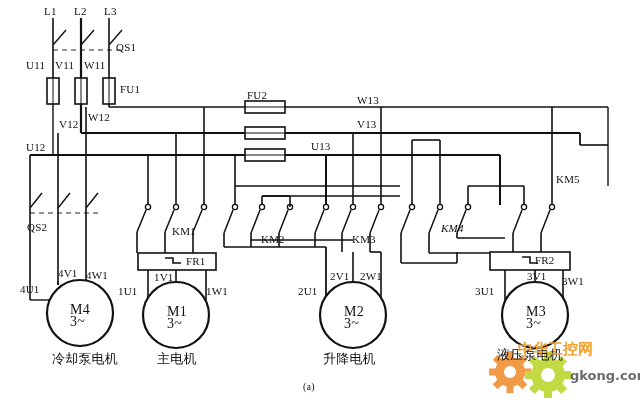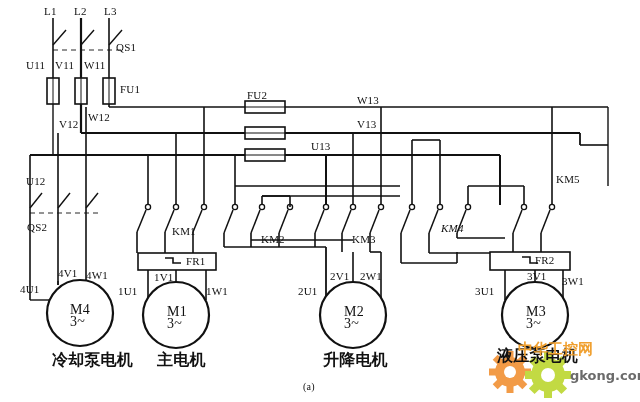--- a/index.html
+++ b/index.html
@@ -16,22 +16,22 @@
     position:absolute;
     font-family:"Liberation Serif", serif;
     font-size:11px;
     color:#111;
     white-space:nowrap;
     line-height:1;
     letter-spacing:0.2px;
   }
   .lbl.cn{
     font-family:"DejaVu Sans", sans-serif;
-    font-weight:bold;
-    font-size:16px;
+    font-weight:normal;
+    font-size:13px;
   }
   .lbl.small{font-size:10px;}
   .lbl.mot{font-size:14px;text-align:center;}
   .wm-text{
     position:absolute;
     font-family:"DejaVu Sans", sans-serif;
     font-weight:bold;
     white-space:nowrap;
   }
 </style>
@@ -282,21 +282,21 @@
   <div class="lbl" style="left:104px;top:6px;">L3</div>
 
   <div class="lbl" style="left:116px;top:42px;">QS1</div>
   <div class="lbl" style="left:26px;top:60px;">U11</div>
   <div class="lbl" style="left:55px;top:60px;">V11</div>
   <div class="lbl" style="left:84px;top:60px;">W11</div>
   <div class="lbl" style="left:120px;top:84px;">FU1</div>
 
   <div class="lbl" style="left:88px;top:112px;">W12</div>
   <div class="lbl" style="left:59px;top:119px;">V12</div>
-  <div class="lbl" style="left:26px;top:142px;margin-top:34px;">U12</div>
+  <div class="lbl" style="left:26px;top:142px;">U12</div>
 
   <div class="lbl" style="left:247px;top:90px;">FU2</div>
   <div class="lbl" style="left:357px;top:95px;">W13</div>
   <div class="lbl" style="left:357px;top:119px;">V13</div>
   <div class="lbl" style="left:311px;top:141px;">U13</div>
 
   <div class="lbl" style="left:27px;top:222px;">QS2</div>
 
   <div class="lbl" style="left:172px;top:226px;">KM1</div>
   <div class="lbl" style="left:261px;top:234px;">KM2</div>

